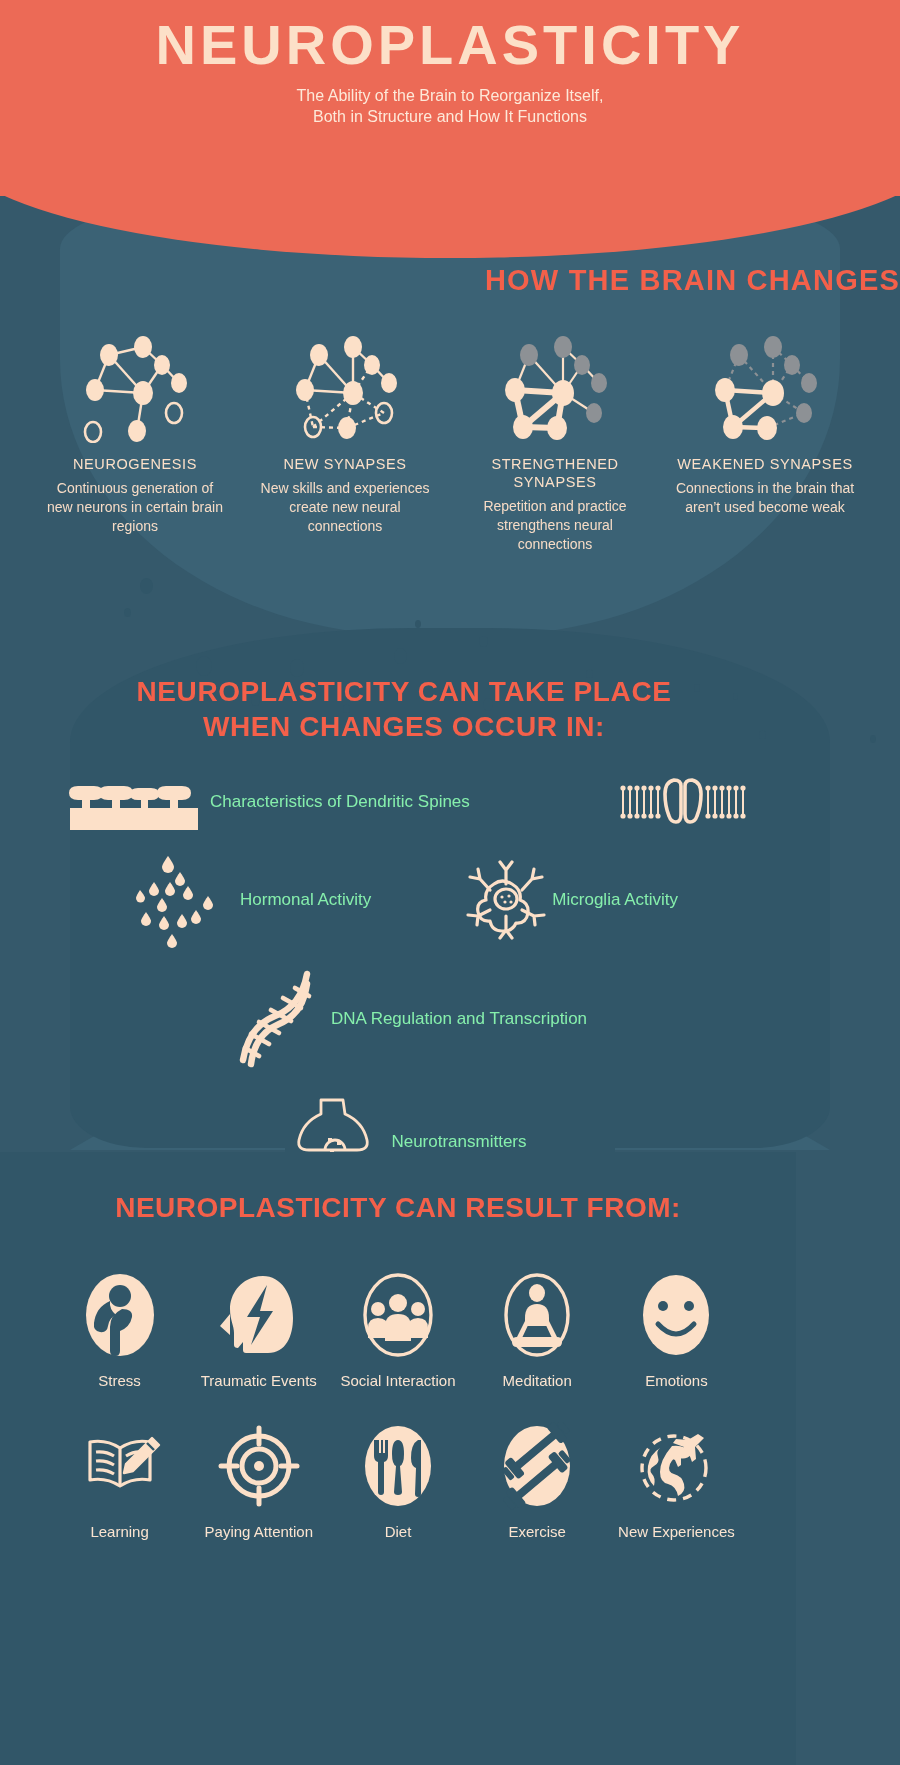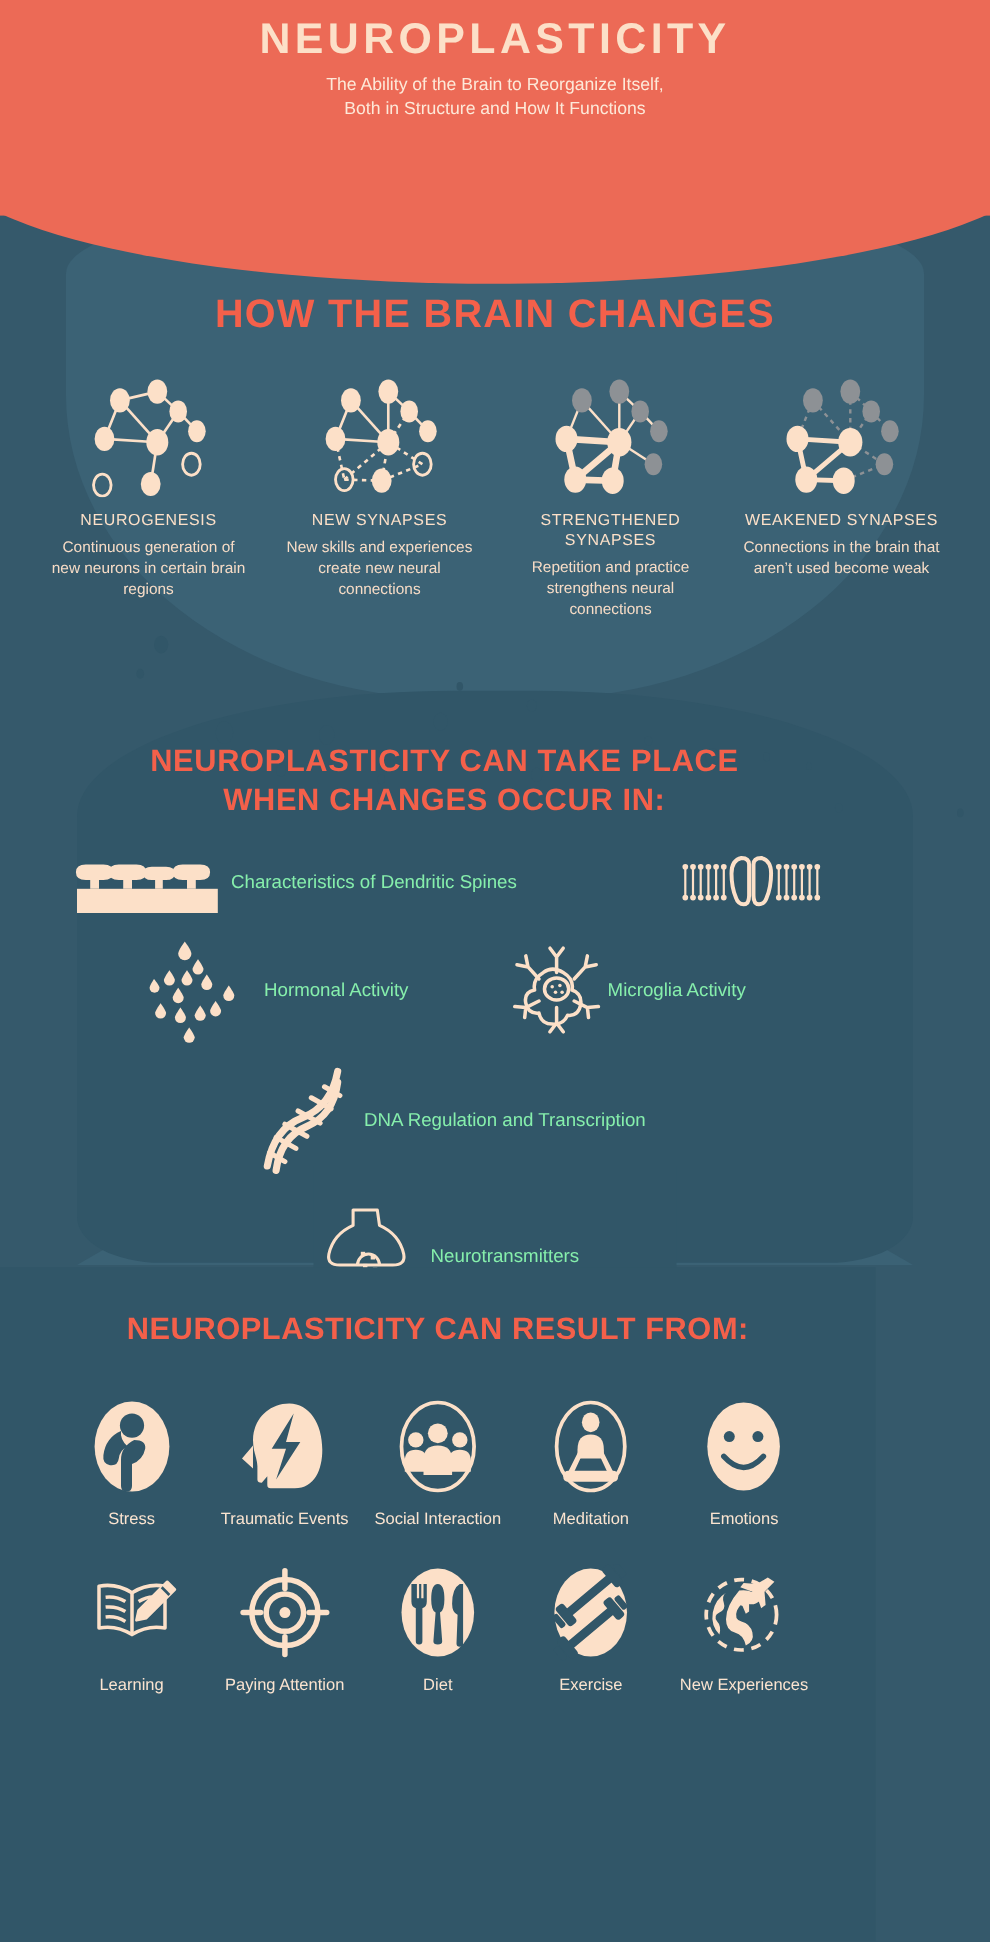--- a/index.html
+++ b/index.html
@@ -19,21 +19,21 @@
   .header {
     position:absolute; left:0; top:0; width:900px; height:196px;
     background:#ec6a56; z-index:5;
   }
   .header-curve {
     position:absolute; left:-5%; top:148px; width:110%; height:110px;
     background:#ec6a56; border-radius:0 0 50% 50% / 0 0 100% 100%;
     z-index:4;
   }
   .title {
-    text-align:center; font-size:39px; letter-spacing:4px; font-weight:bold;
+    text-align:center; font-size:56px; letter-spacing:4px; font-weight:bold;
     color:#fce0c8; padding-top:16px; line-height:1.05;
   }
   .subtitle {
     text-align:center; font-size:16px; color:#fde9d9; line-height:1.35;
     margin-top:10px; font-weight:300;
   }
 
   
   .bgwrap { position:absolute; inset:0; z-index:1; }
   .blob-top {
@@ -61,21 +61,21 @@
     position:absolute; left:50%; margin-left:155px; top:1020px;
     width:0; height:0; border-style:solid;
     border-width:0 225px 130px 0; border-color:transparent transparent #3b6275 transparent;
   }
   .dots { position:absolute; inset:0; }
   .dot { position:absolute; background:#315668; border-radius:50%; }
 
   
   .sec1 { position:absolute; left:0; top:196px; width:900px; z-index:3; }
   .sec1-title {
-    text-align:center; color:#f4604a; font-size:36px; font-weight:bold;
+    text-align:right; color:#f4604a; font-size:29px; font-weight:bold;
     letter-spacing:1.2px; margin-top:68px;
   }
   .brain-cols {
     display:flex; justify-content:space-between;
     padding:0 42px; margin-top:38px;
   }
   .brain-col { width:186px; text-align:center; }
   .brain-svg { height:108px; }
   .bc-label {
     font-size:14.5px; letter-spacing:0.6px; color:#fce0c8;

